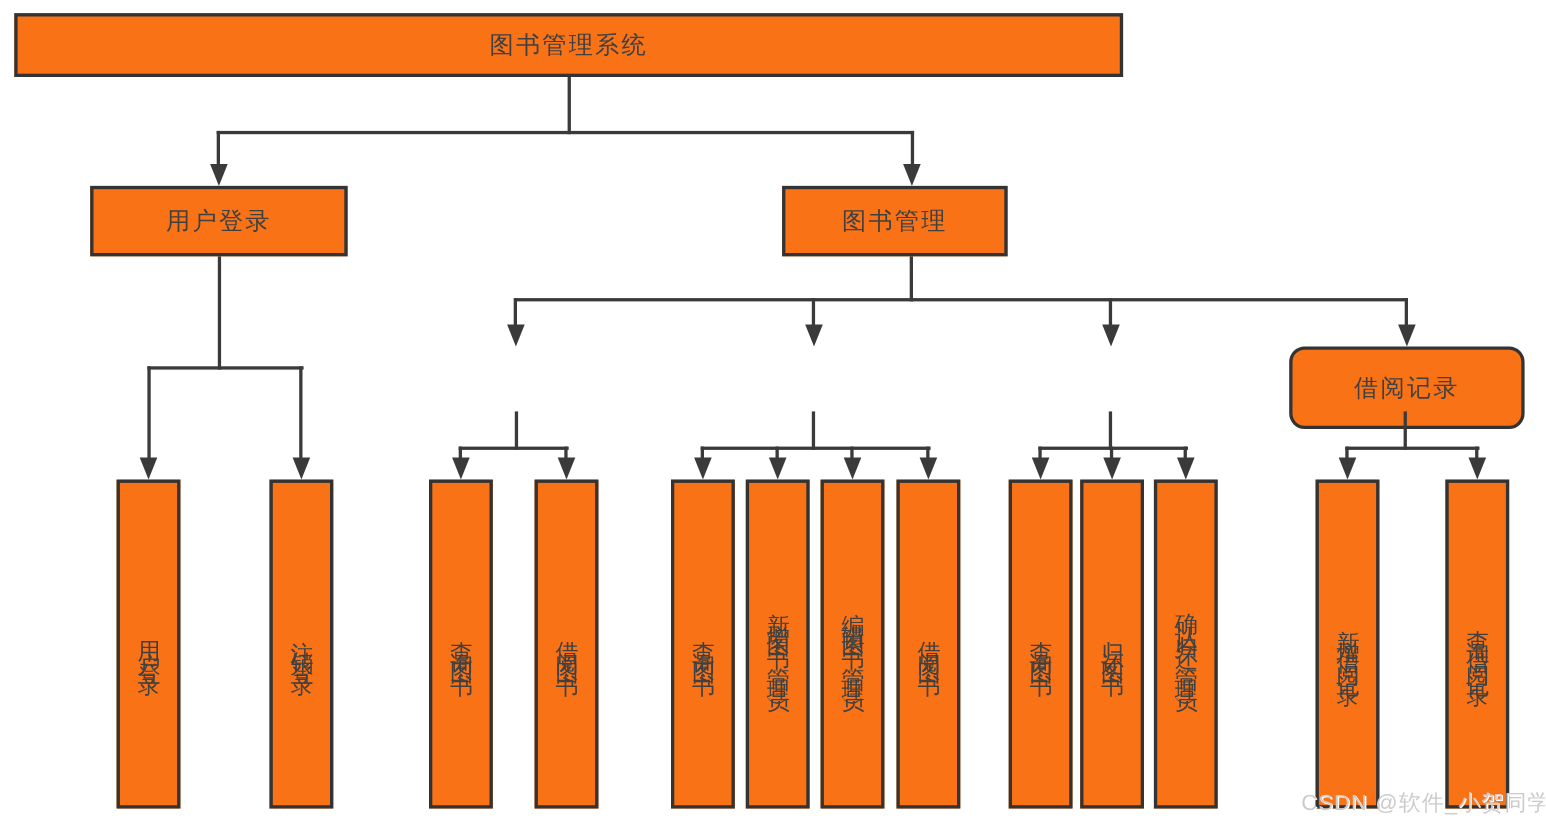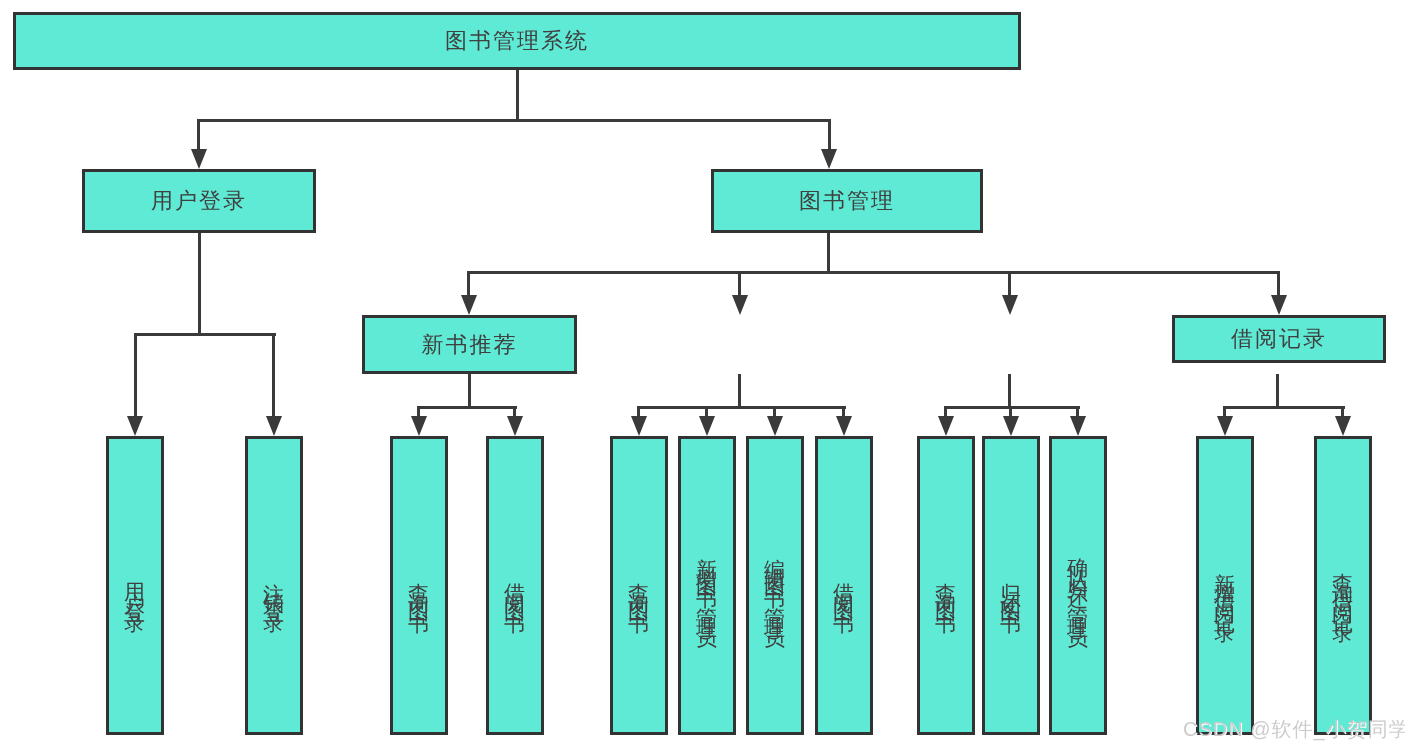--- a/index.html
+++ b/index.html
@@ -8,21 +8,21 @@
     width:1405px;height:747px;
     background:var(--background,#ffffff);
     font-family:"Liberation Sans","DejaVu Sans",sans-serif;
     overflow:hidden;
   }
   
   .node{
     position:absolute;
     box-sizing:border-box;
     border:3px solid var(--border_color,#333333);
-    background:#5eead4;
+    background:#f97316;
     display:flex;align-items:center;justify-content:center;
     color:var(--text_color,#404040);
   }
   .hnode{font-size:22px;letter-spacing:2px;}
   .vnode{font-size:21px;}
   .vtext{
     writing-mode:vertical-rl;
     text-orientation:mixed;
     letter-spacing:10px;
     line-height:1;
@@ -59,21 +59,21 @@
   <div class="vline" style="left:516px;top:70px;height:52px;"></div>
   <div class="hline" style="left:197px;top:119px;width:634px;"></div>
   <div class="vline" style="left:197px;top:119px;height:31px;"></div>
   <div class="arrow" style="left:191px;top:149px;"></div>
   <div class="vline" style="left:828px;top:119px;height:31px;"></div>
   <div class="arrow" style="left:821px;top:149px;"></div>
 
   <div class="node hnode" style="left:82px;top:169px;width:234px;height:64px;">
     <span>用户登录</span>
   </div>
-  <div class="node hnode" style="left:711px;top:169px;width:272px;height:64px;">
+  <div class="node hnode" style="left:711px;top:169px;width:205px;height:64px;">
     <span>图书管理</span>
   </div>
 
   <div class="vline" style="left:198px;top:233px;height:103px;"></div>
   <div class="hline" style="left:134px;top:333px;width:142px;"></div>
   <div class="vline" style="left:134px;top:333px;height:85px;"></div>
   <div class="arrow" style="left:127px;top:416px;"></div>
   <div class="vline" style="left:272px;top:333px;height:85px;"></div>
   <div class="arrow" style="left:266px;top:416px;"></div>
 
@@ -81,24 +81,21 @@
   <div class="hline" style="left:468px;top:271px;width:812px;"></div>
   <div class="vline" style="left:467px;top:271px;height:26px;"></div>
   <div class="arrow" style="left:461px;top:295px;"></div>
   <div class="vline" style="left:738px;top:271px;height:26px;"></div>
   <div class="arrow" style="left:732px;top:295px;"></div>
   <div class="vline" style="left:1008px;top:271px;height:26px;"></div>
   <div class="arrow" style="left:1002px;top:295px;"></div>
   <div class="vline" style="left:1277px;top:271px;height:26px;"></div>
   <div class="arrow" style="left:1271px;top:295px;"></div>
 
-  <div class="node hnode" style="left:362px;top:315px;width:215px;height:59px;">
-    <span>新书推荐</span>
-  </div>
-  <div class="node hnode" style="left:1172px;top:315px;width:214px;height:48px;">
+  <div class="node hnode" style="left:1172px;top:315px;width:214px;height:75px;border-radius:14px;">
     <span>借阅记录</span>
   </div>
 
   <div class="vline" style="left:468px;top:374px;height:35px;"></div>
   <div class="hline" style="left:417px;top:406px;width:100px;"></div>
   <div class="vline" style="left:417px;top:406px;height:12px;"></div>
   <div class="arrow" style="left:411px;top:416px;"></div>
   <div class="vline" style="left:513px;top:406px;height:12px;"></div>
   <div class="arrow" style="left:507px;top:416px;"></div>
 

